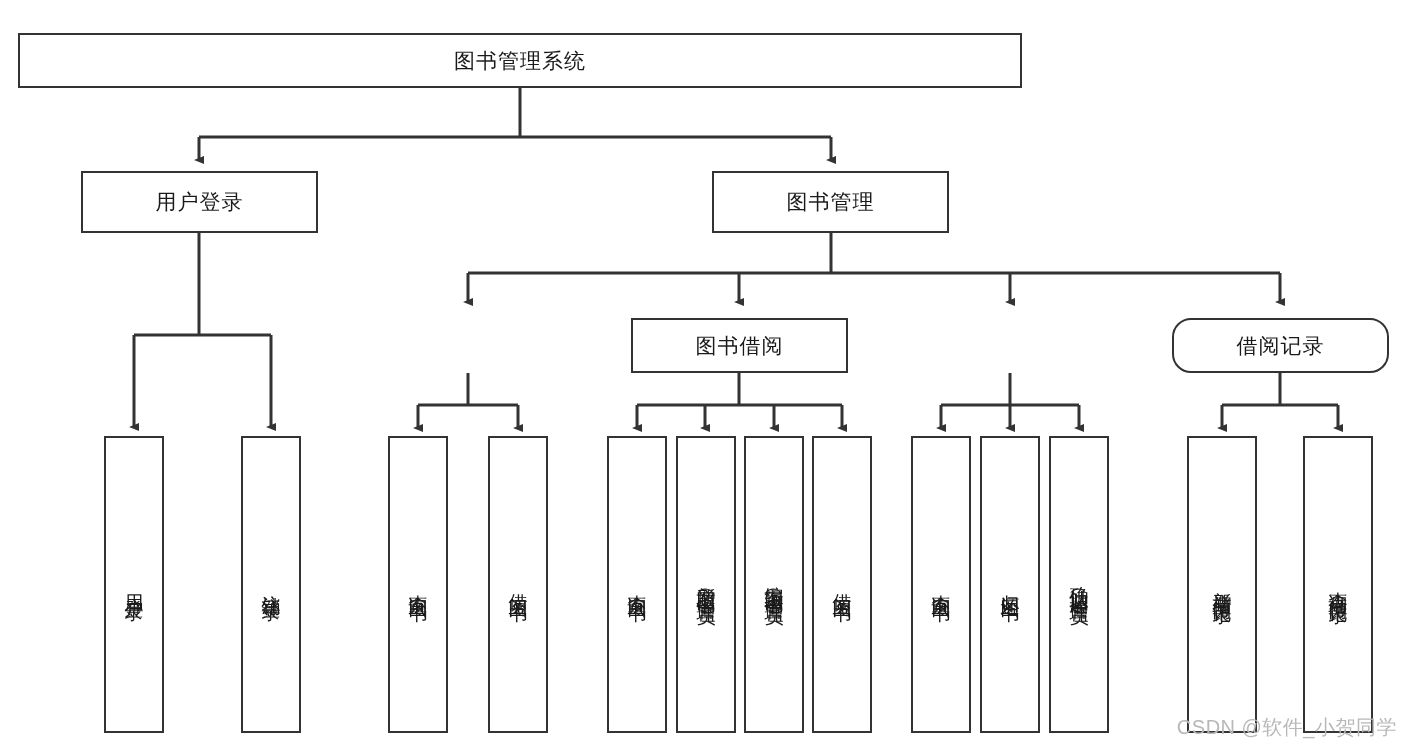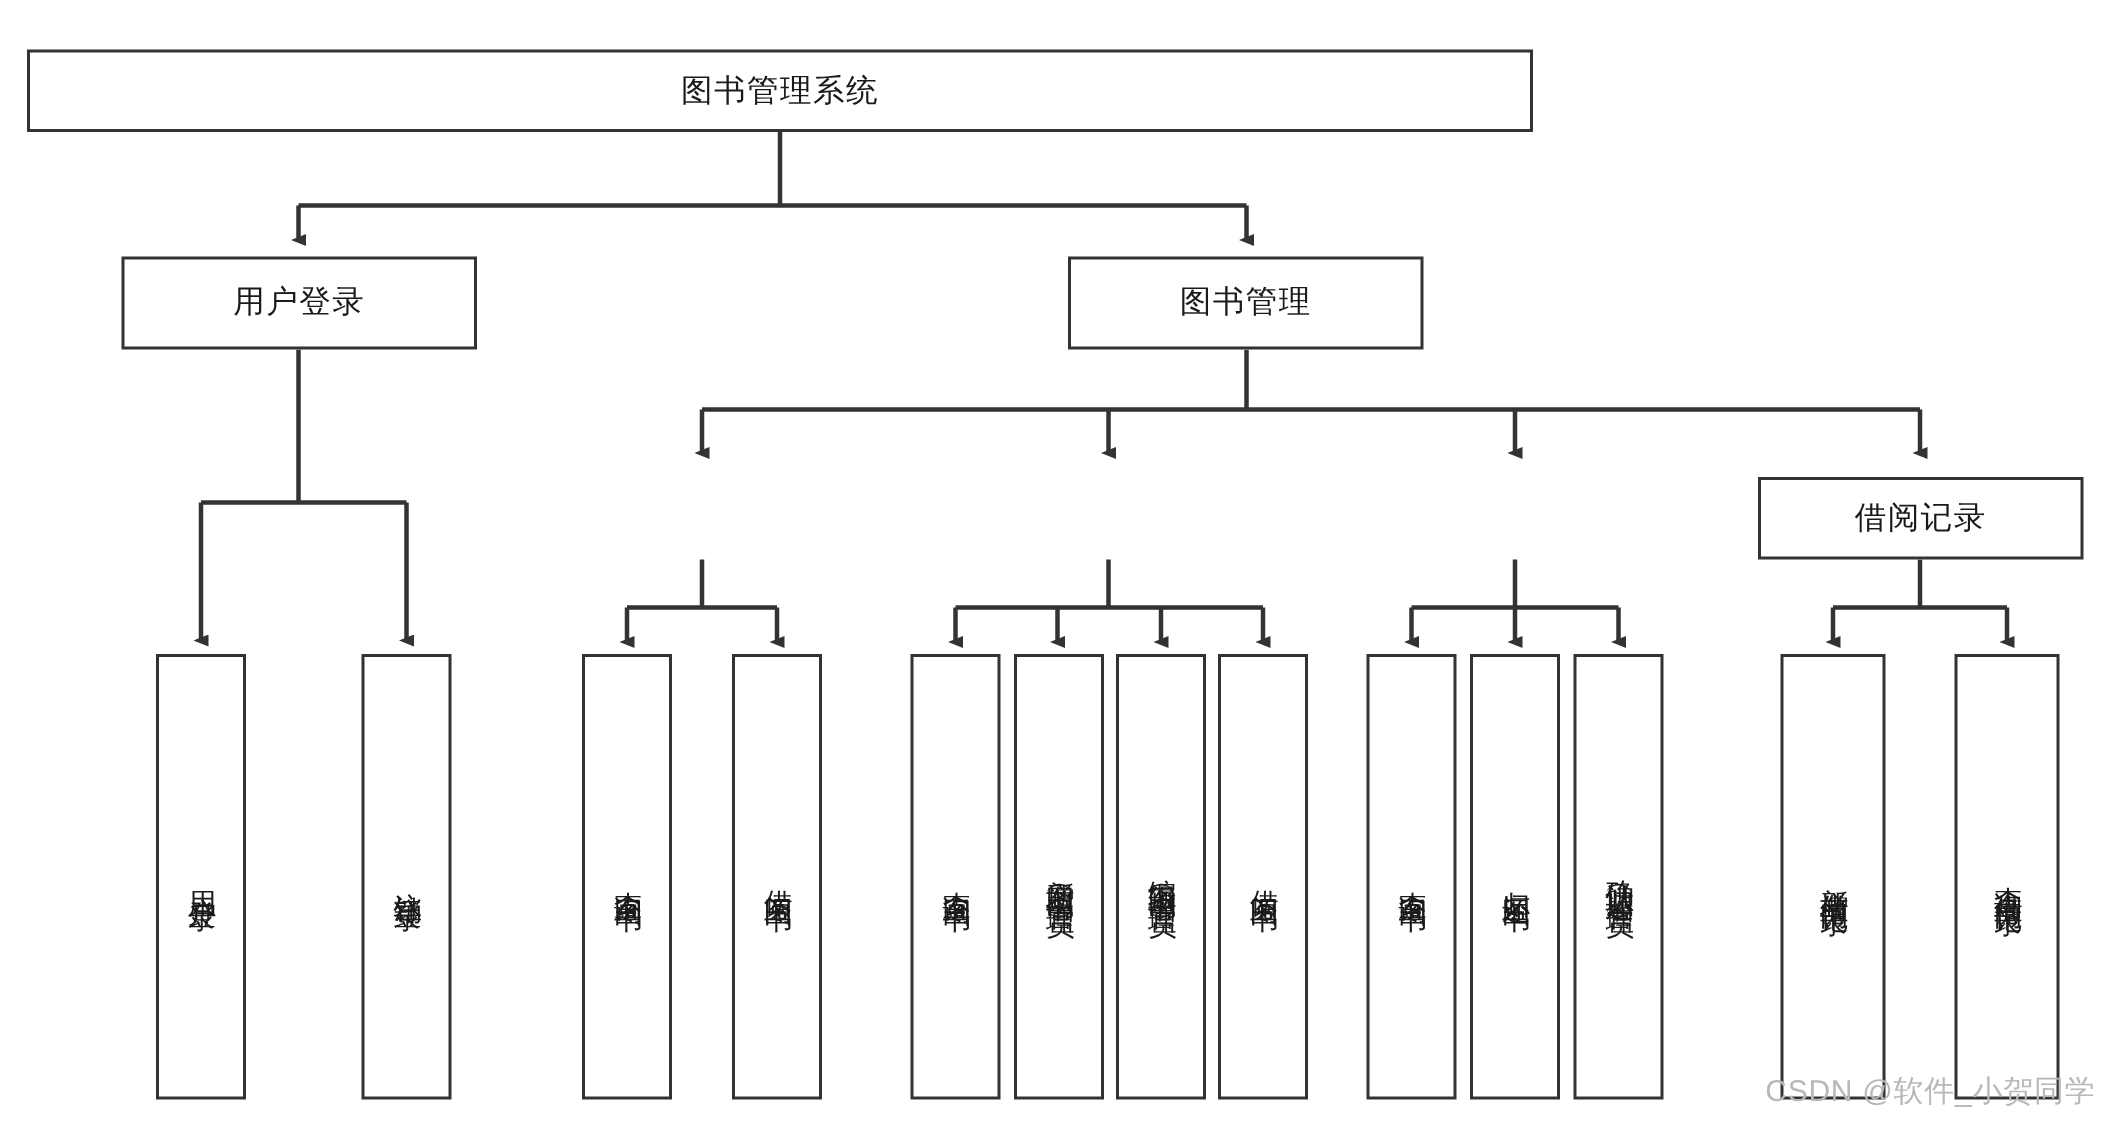--- a/index.html
+++ b/index.html
@@ -127,21 +127,24 @@
     <span class="label">图书管理系统</span>
   </div>
 
   <div class="node horiz" style="left:81px; top:171px; width:237px; height:62px;">
     <span class="label">用户登录</span>
   </div>
   <div class="node horiz" style="left:712px; top:171px; width:237px; height:62px;text-align:right;">
     <span class="label">图书管理</span>
   </div>
 
-  <div class="node horiz" style="left:1172px; top:318px; width:217px; height:55px;">
+  <div class="node horiz" style="left:631px; top:318px; width:217px; height:55px;">
+    <span class="label">图书借阅</span>
+  </div>
+  <div class="node horiz" style="left:1172px; top:318px; width:217px; height:55px;border-radius:19px;">
     <span class="label">借阅记录</span>
   </div>
 
   <div class="node vert" style="left:104px; top:436px; width:60px; height:297px;">
     <span class="label">用户登录</span>
   </div>
   <div class="node vert" style="left:241px; top:436px; width:60px; height:297px;">
     <span class="label">注销登录</span>
   </div>
 

